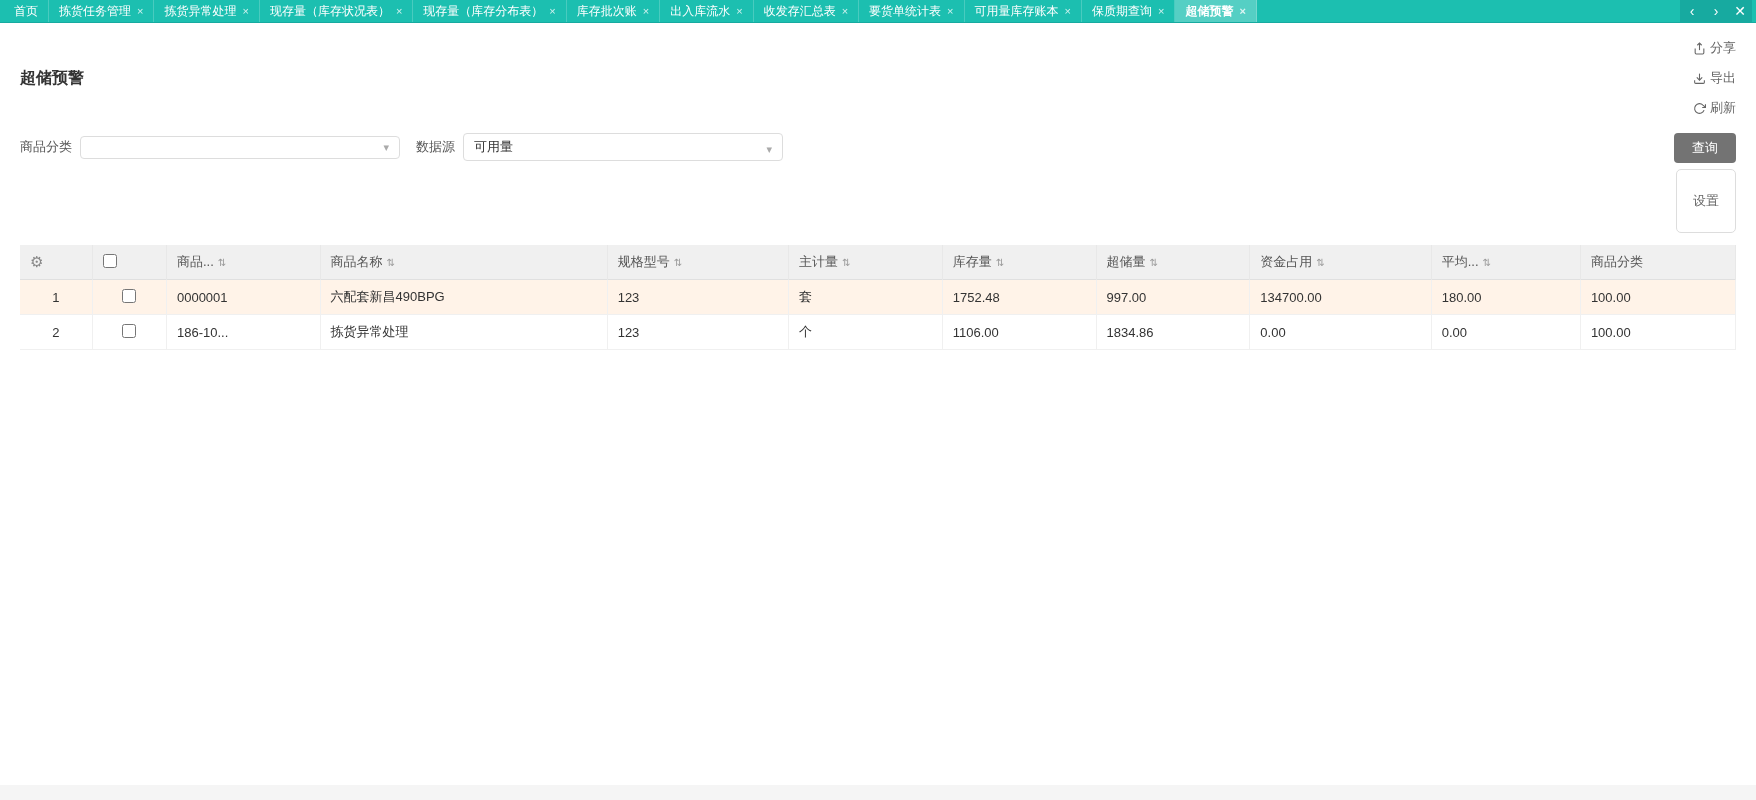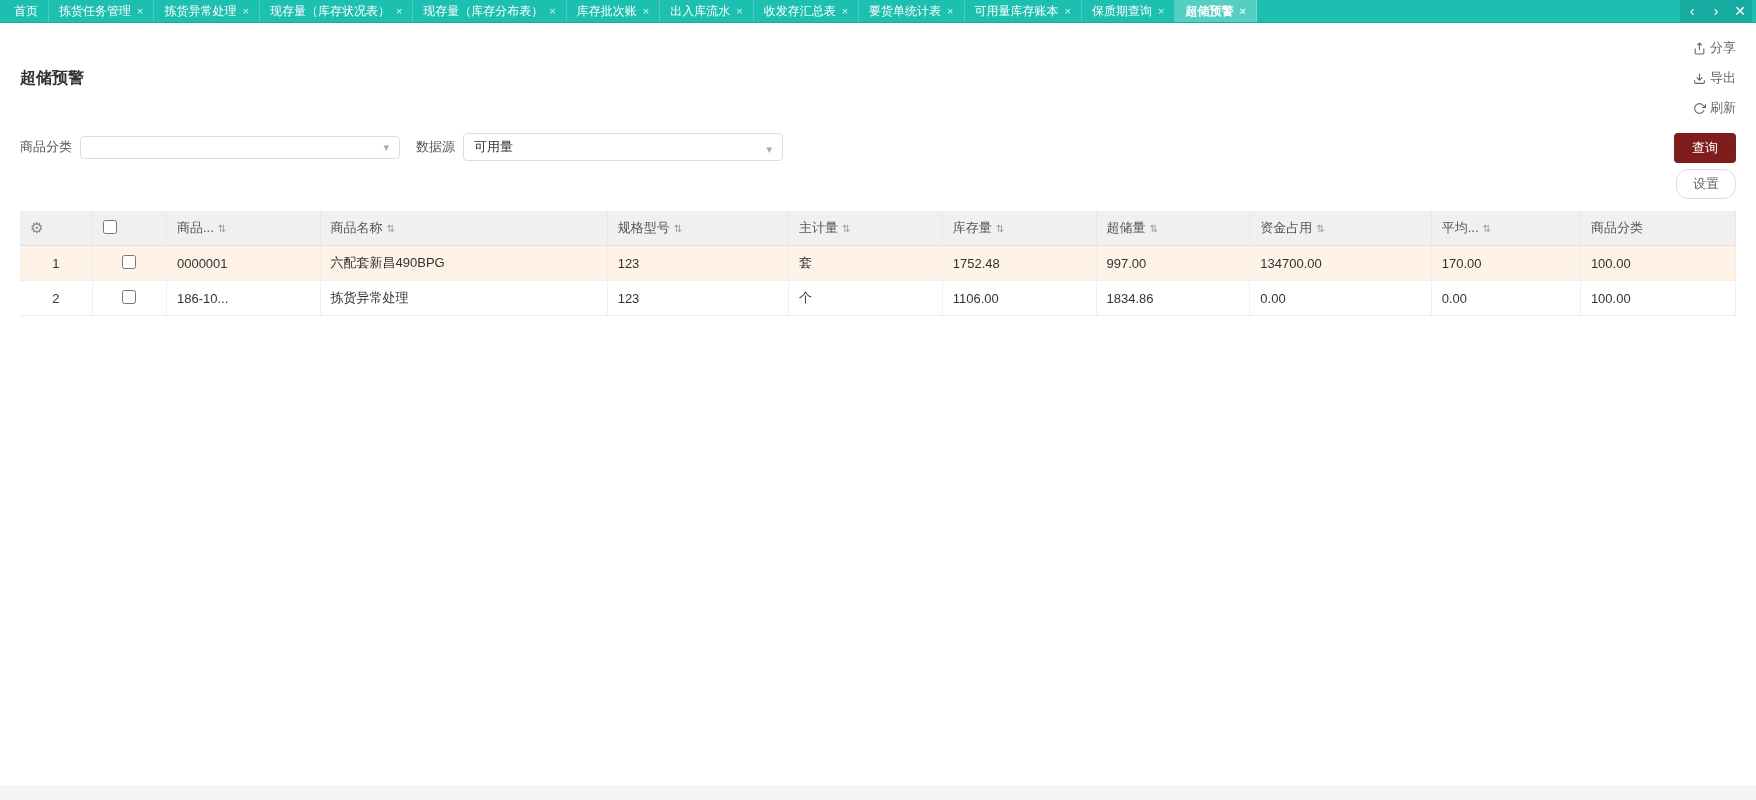--- a/index.html
+++ b/index.html
@@ -112,35 +112,35 @@
       cursor: pointer;
       background: #fff;
       justify-content: space-between;
       font-size: 13px;
       color: #333;
     }
     .filter-select .arrow { color: #aaa; font-size: 11px; margin-left: 8px; }
 
     
     .btn-query {
-      background: #7f1d1d;
+      background: #737373;
       color: #fff;
       border: none;
       border-radius: 4px;
       padding: 6px 18px;
       font-size: 13px;
       cursor: pointer;
       font-family: inherit;
     }
     .btn-settings {
       background: #fff;
       color: #666;
       border: 1px solid #ddd;
-      border-radius: 12px;
-      padding: 5px 16px;
+      border-radius: 5px;
+      padding: 22px 16px;
       font-size: 13px;
       cursor: pointer;
       font-family: inherit;
     }
 
     .filter-and-buttons {
       display: flex;
       align-items: flex-start;
       justify-content: space-between;
       margin-bottom: 12px;
@@ -304,21 +304,21 @@
     <tr class="highlighted">
           <td class="row-num">1</td>
           <td class="center"><input type="checkbox" class="cb" style=""></td>
           <td>0000001</td>
           <td>六配套新昌490BPG</td>
           <td>123</td>
           <td>套</td>
           <td>1752.48</td>
           <td>997.00</td>
           <td>134700.00</td>
-          <td>170.00</td>
+          <td>180.00</td>
           <td>100.00</td>
         </tr>
         <tr>
           <td class="row-num">2</td>
           <td class="center"><input type="checkbox" class="cb" style=""></td>
           <td>186-10...</td>
           <td>拣货异常处理</td>
           <td>123</td>
           <td>个</td>
           <td>1106.00</td>

